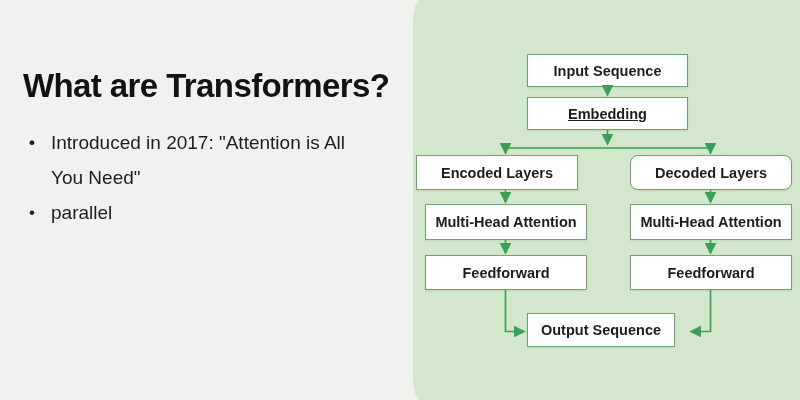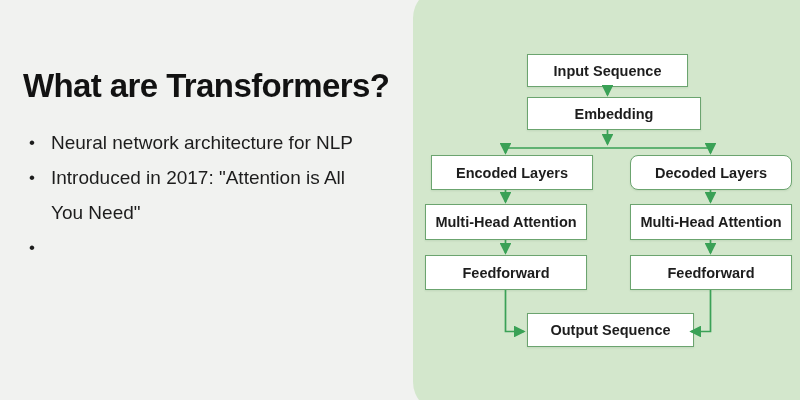--- a/index.html
+++ b/index.html
@@ -34,52 +34,52 @@
     border-radius:30px;background:var(--panel-bg);
   }
   
   .node{
     position:absolute;display:flex;align-items:center;justify-content:center;
     background:var(--box-bg);border:1.5px solid var(--box-border);
     font-size:14.5px;font-weight:bold;white-space:nowrap;
     box-shadow:0 1px 2px rgba(40,80,40,0.10);
   }
   #n-input    {left:527px;top:54px; width:161px;height:33px;}
-  #n-embedding{left:527px;top:97px; width:174px;height:33px;}
-  #n-encoded  {left:431px;top:155px;width:162px;height:35px;}
+  #n-embedding{left:527px;top:97px; width:161px;height:33px;text-decoration:underline;}
+  #n-encoded  {left:416px;top:155px;width:162px;height:35px;}
   #n-decoded  {left:630px;top:155px;width:162px;height:35px;border-radius:8px;}
   #n-mha-l    {left:425px;top:204px;width:162px;height:36px;}
   #n-mha-r    {left:630px;top:204px;width:162px;height:36px;}
   #n-ff-l     {left:425px;top:255px;width:162px;height:35px;}
   #n-ff-r     {left:630px;top:255px;width:162px;height:35px;}
-  #n-output   {left:527px;top:313px;width:167px;height:34px;}
+  #n-output   {left:527px;top:313px;width:148px;height:34px;}
   
   svg.arrows{position:absolute;left:0;top:0;pointer-events:none;}
   svg.arrows line, svg.arrows polyline{
     stroke:var(--arrow);stroke-width:1.7;fill:none;
   }
   .ah-fill{fill:var(--arrow);}
 </style>
 </head>
 <body>
 
 <div class="left-panel">
   <h1 class="title">What are Transformers?</h1>
   <ul class="bullets">
     <li>
       <span class="dot">•</span>
-      <span class="line">Neural network architecture for NLP</span>
     </li>
     <li>
       <span class="dot">•</span>
       <span class="line">Introduced in 2017: "Attention is All</span>
       <span class="line">You Need"</span>
     </li>
     <li>
       <span class="dot">•</span>
+      <span class="line">parallel</span>
     </li>
   </ul>
 </div>
 
 <div class="green-panel"></div>
 
 <div class="node" id="n-input">Input Sequence</div>
 <div class="node" id="n-embedding">Embedding</div>
 <div class="node" id="n-encoded">Encoded Layers</div>
 <div class="node" id="n-decoded">Decoded Layers</div>

